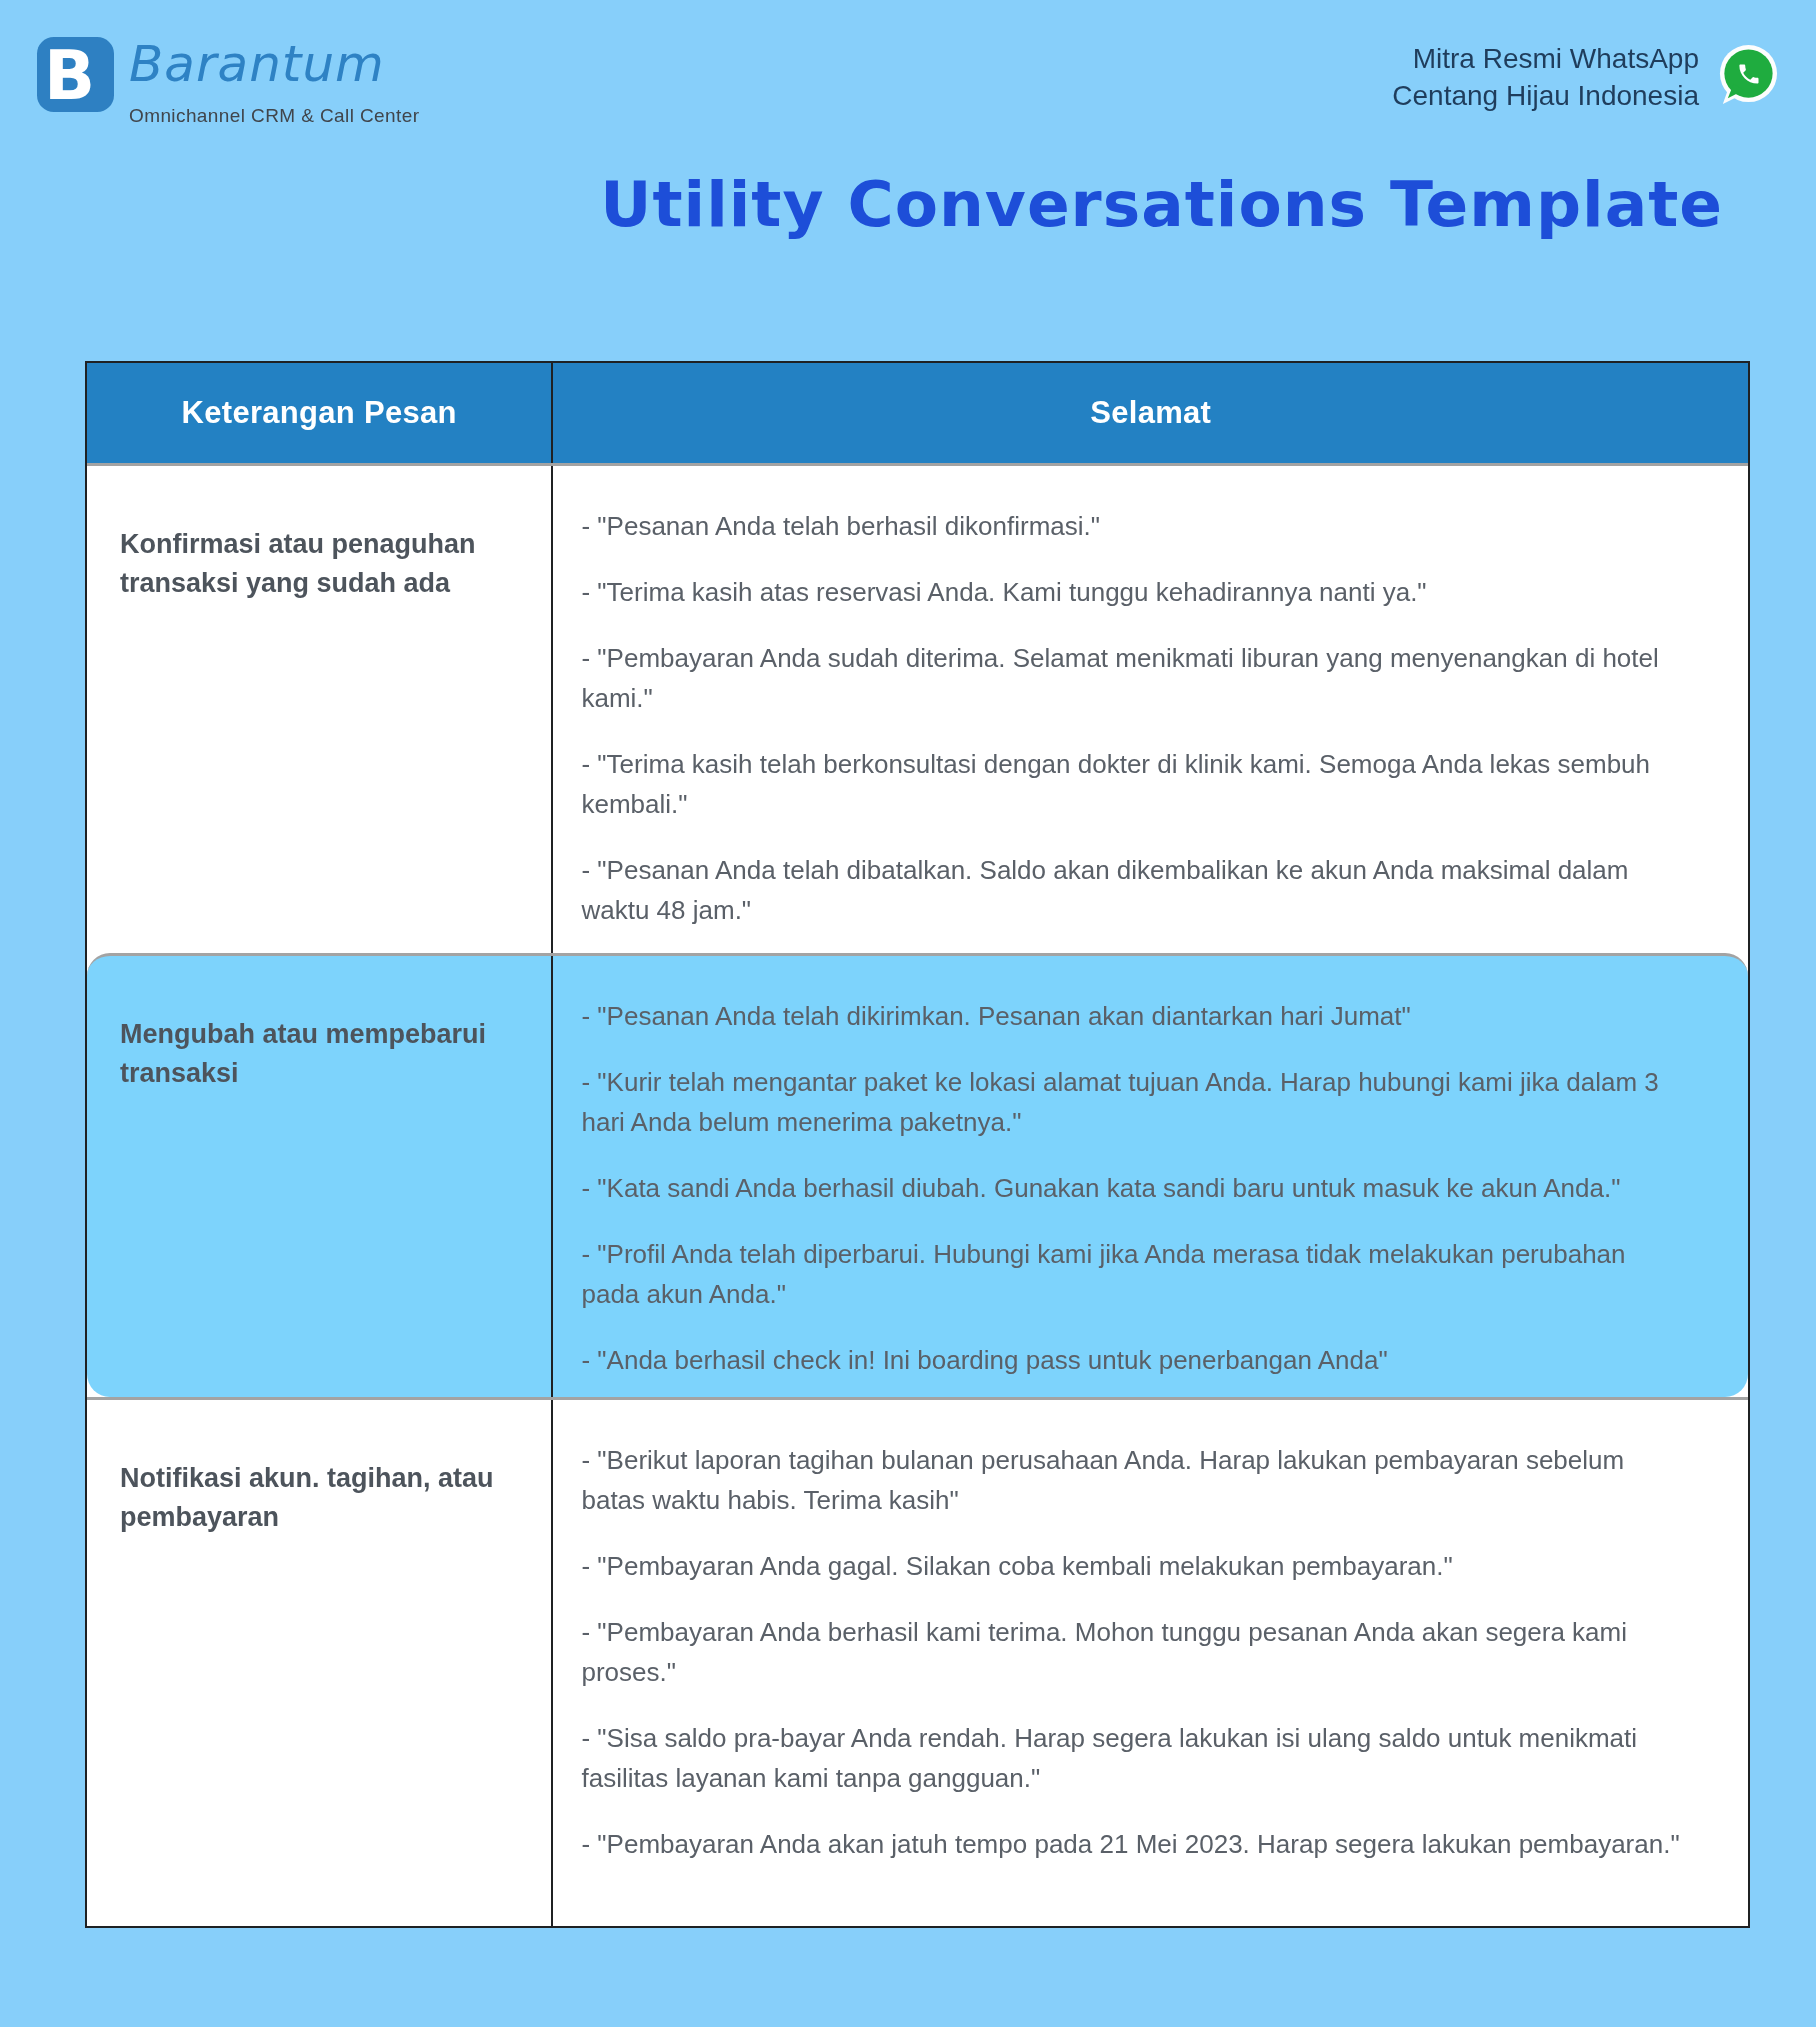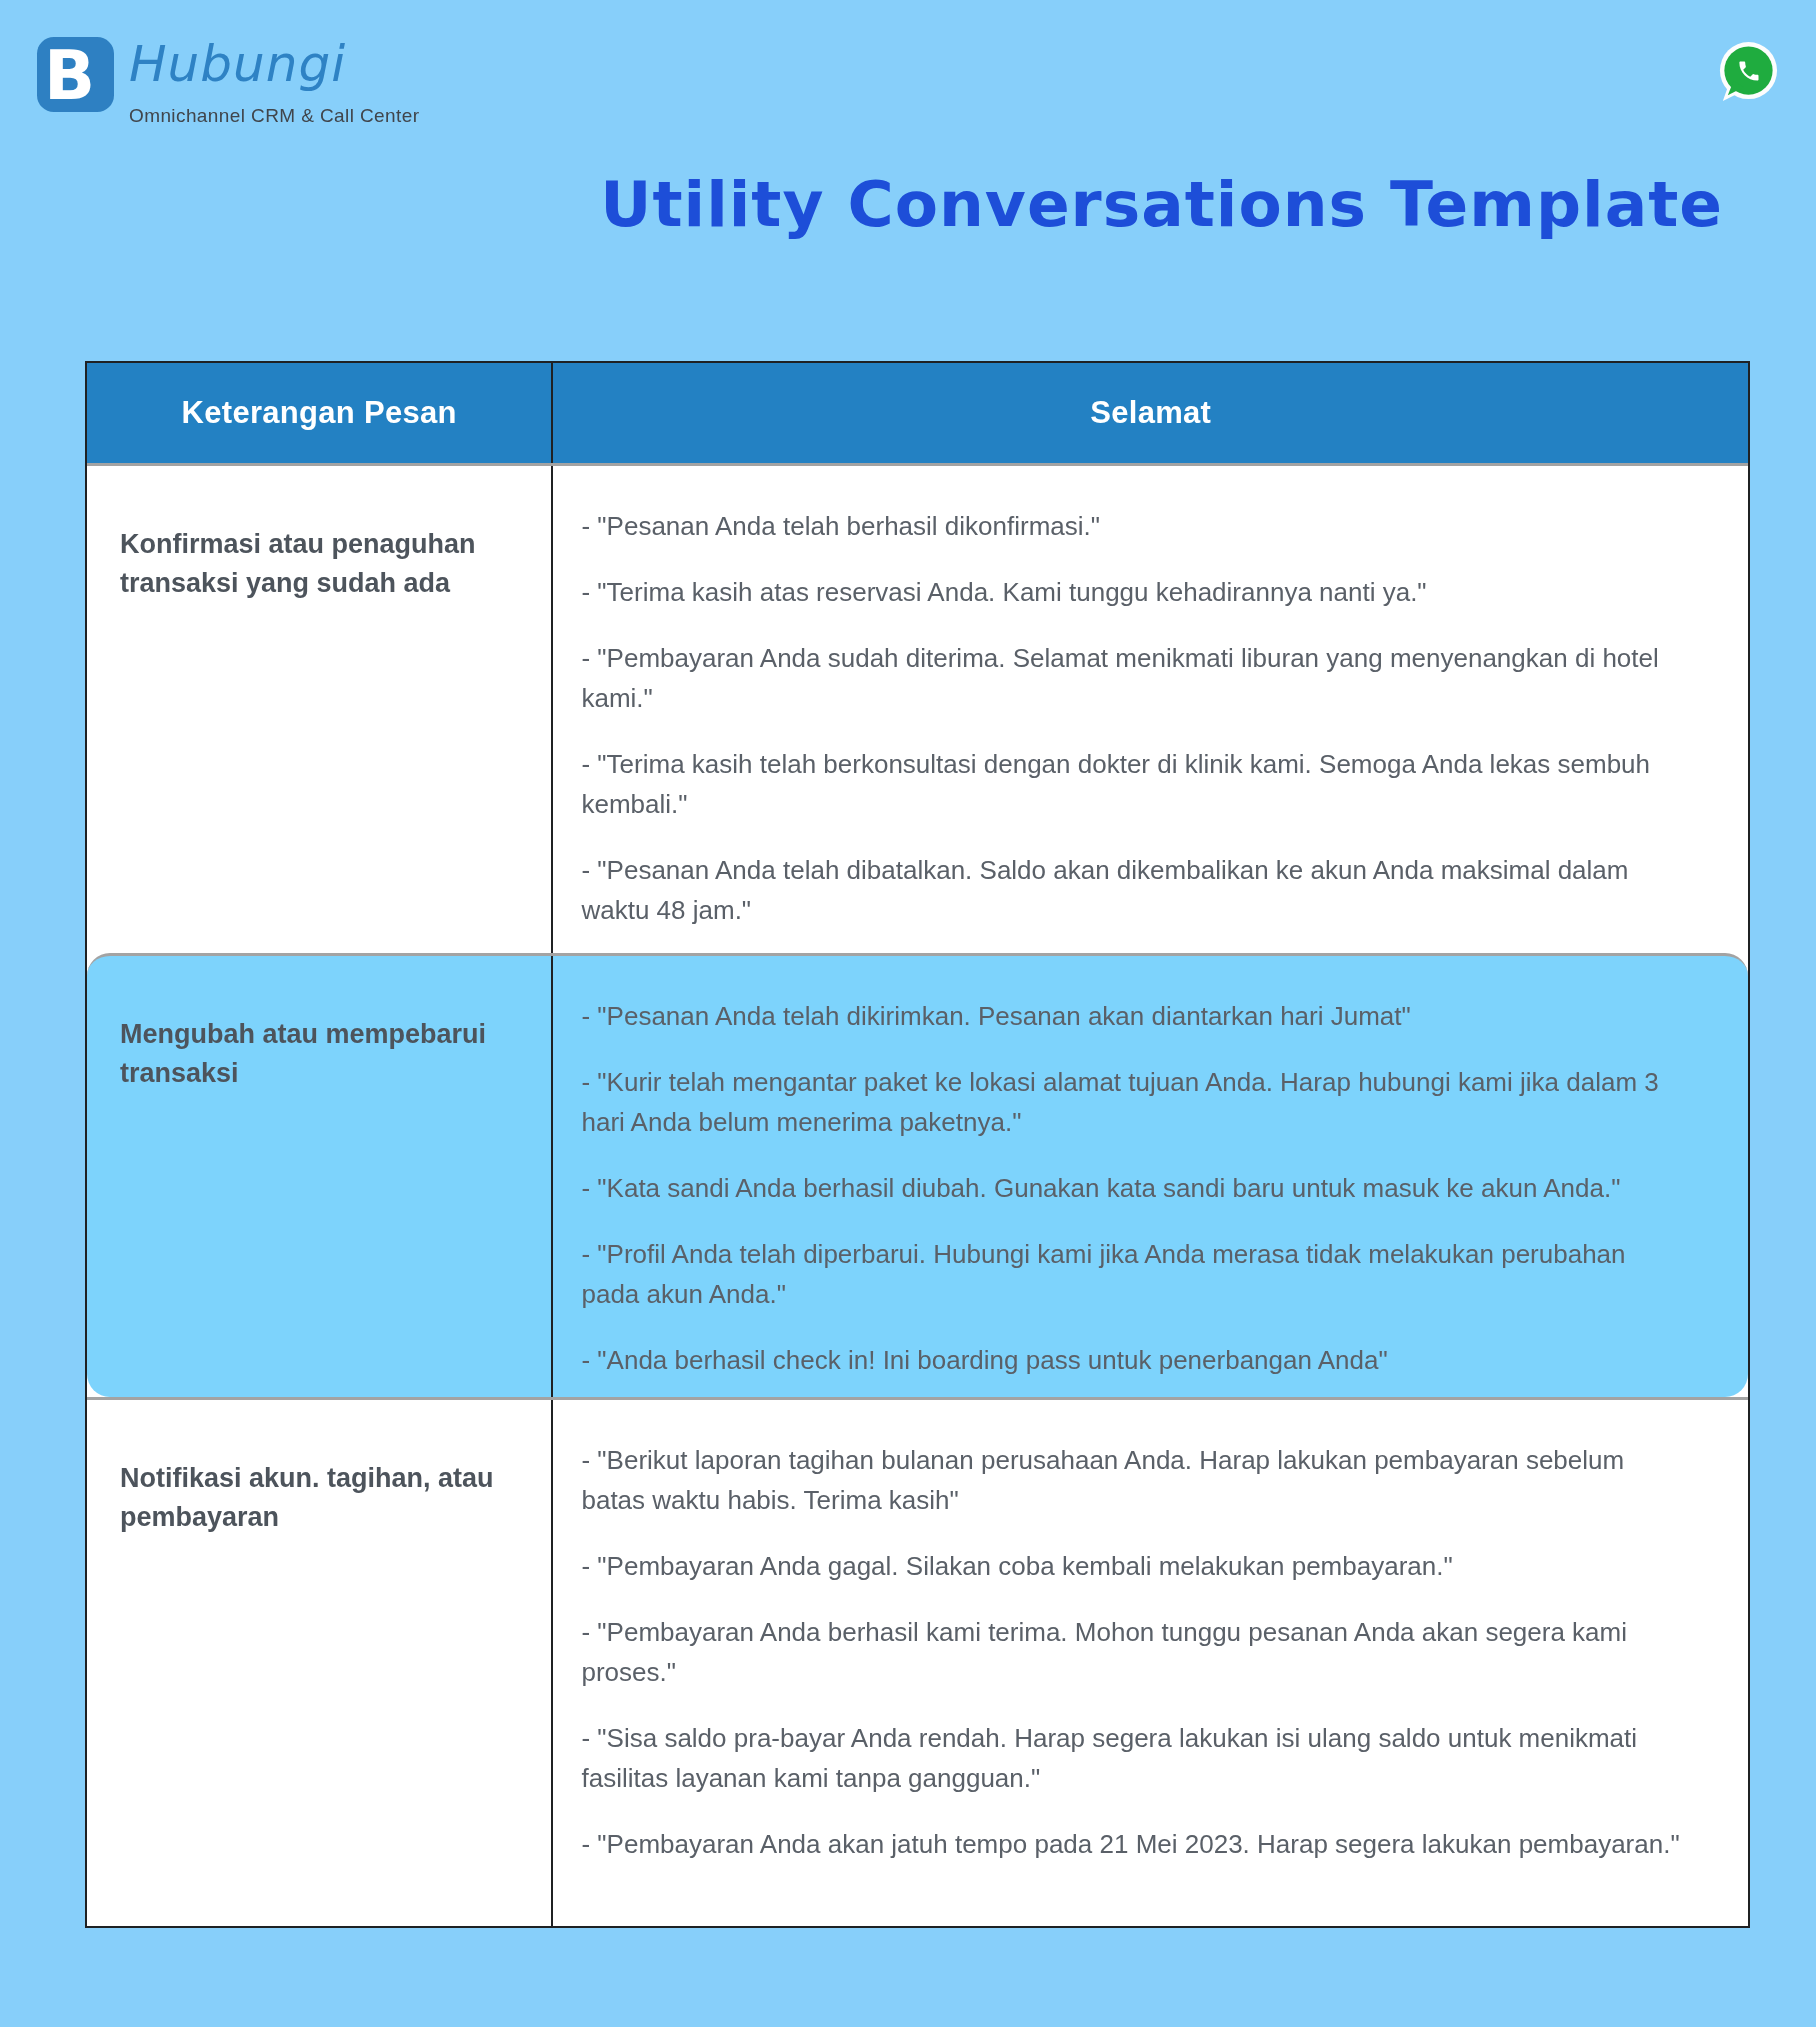--- a/index.html
+++ b/index.html
@@ -109,26 +109,30 @@
 <body>
 
 <div class="page">
 
   <div class="logo-wrap">
     <svg class="logo-mark" viewBox="0 0 80 78">
       <rect x="1" y="1" width="78" height="76" rx="17" fill="#2E80C2"></rect>
       <text x="8" y="64" font-family="DejaVu Sans, sans-serif" font-weight="bold" font-size="68" fill="#FFFFFF">B</text>
     </svg>
     <div class="logo-text">
-      <span class="brand-name">Hubungi</span>
+      <span class="brand-name">Barantum</span>
       <span class="brand-tagline">Omnichannel CRM &amp; Call Center</span>
     </div>
   </div>
 
   <div class="partner">
+    <div class="partner-text">
+      <div>Mitra Resmi WhatsApp</div>
+      <div>Centang Hijau Indonesia</div>
+    </div>
     <svg class="wa-icon" viewBox="0 0 66 70">
       <circle cx="34" cy="31" r="29" fill="#FDFDFD"></circle>
       <polygon points="8,62 15,42 28,52" fill="#FDFDFD"></polygon>
       <circle cx="34" cy="31" r="24.5" fill="#1FAC3F"></circle>
       <polygon points="13,56 19,41 29,48" fill="#1FAC3F"></polygon>
       <path fill="#FFFFFF" transform="translate(21.5,18.5) scale(1.08)" d="M6.62 10.79c1.44 2.83 3.76 5.14 6.59 6.59l2.2-2.2c.27-.27.67-.36 1.02-.24 1.12.37 2.33.57 3.57.57.55 0 1 .45 1 1V20c0 .55-.45 1-1 1-9.39 0-17-7.61-17-17 0-.55.45-1 1-1h3.5c.55 0 1 .45 1 1 0 1.25.2 2.45.57 3.57.11.35.03.74-.25 1.02l-2.2 2.2z"></path>
     </svg>
   </div>
 
   <h1 class="page-title">Utility Conversations Template</h1>

